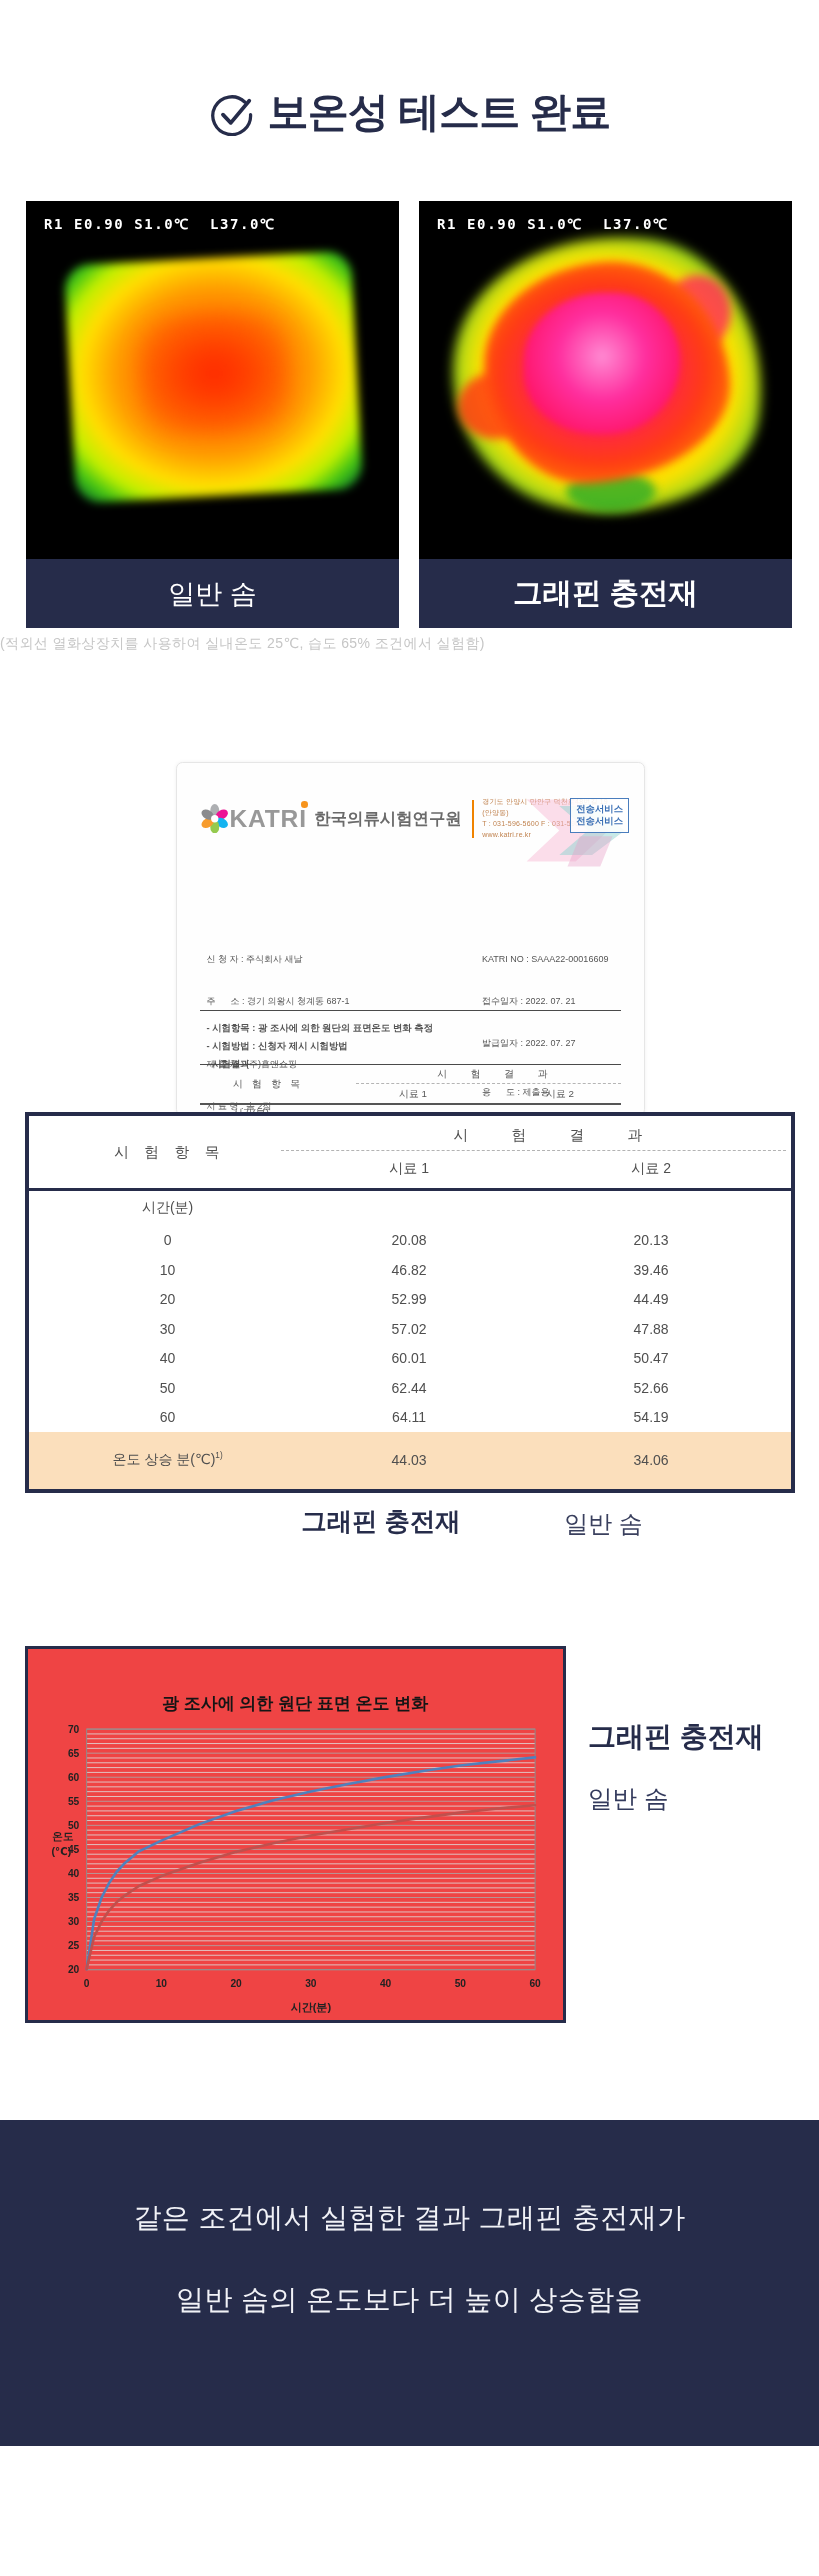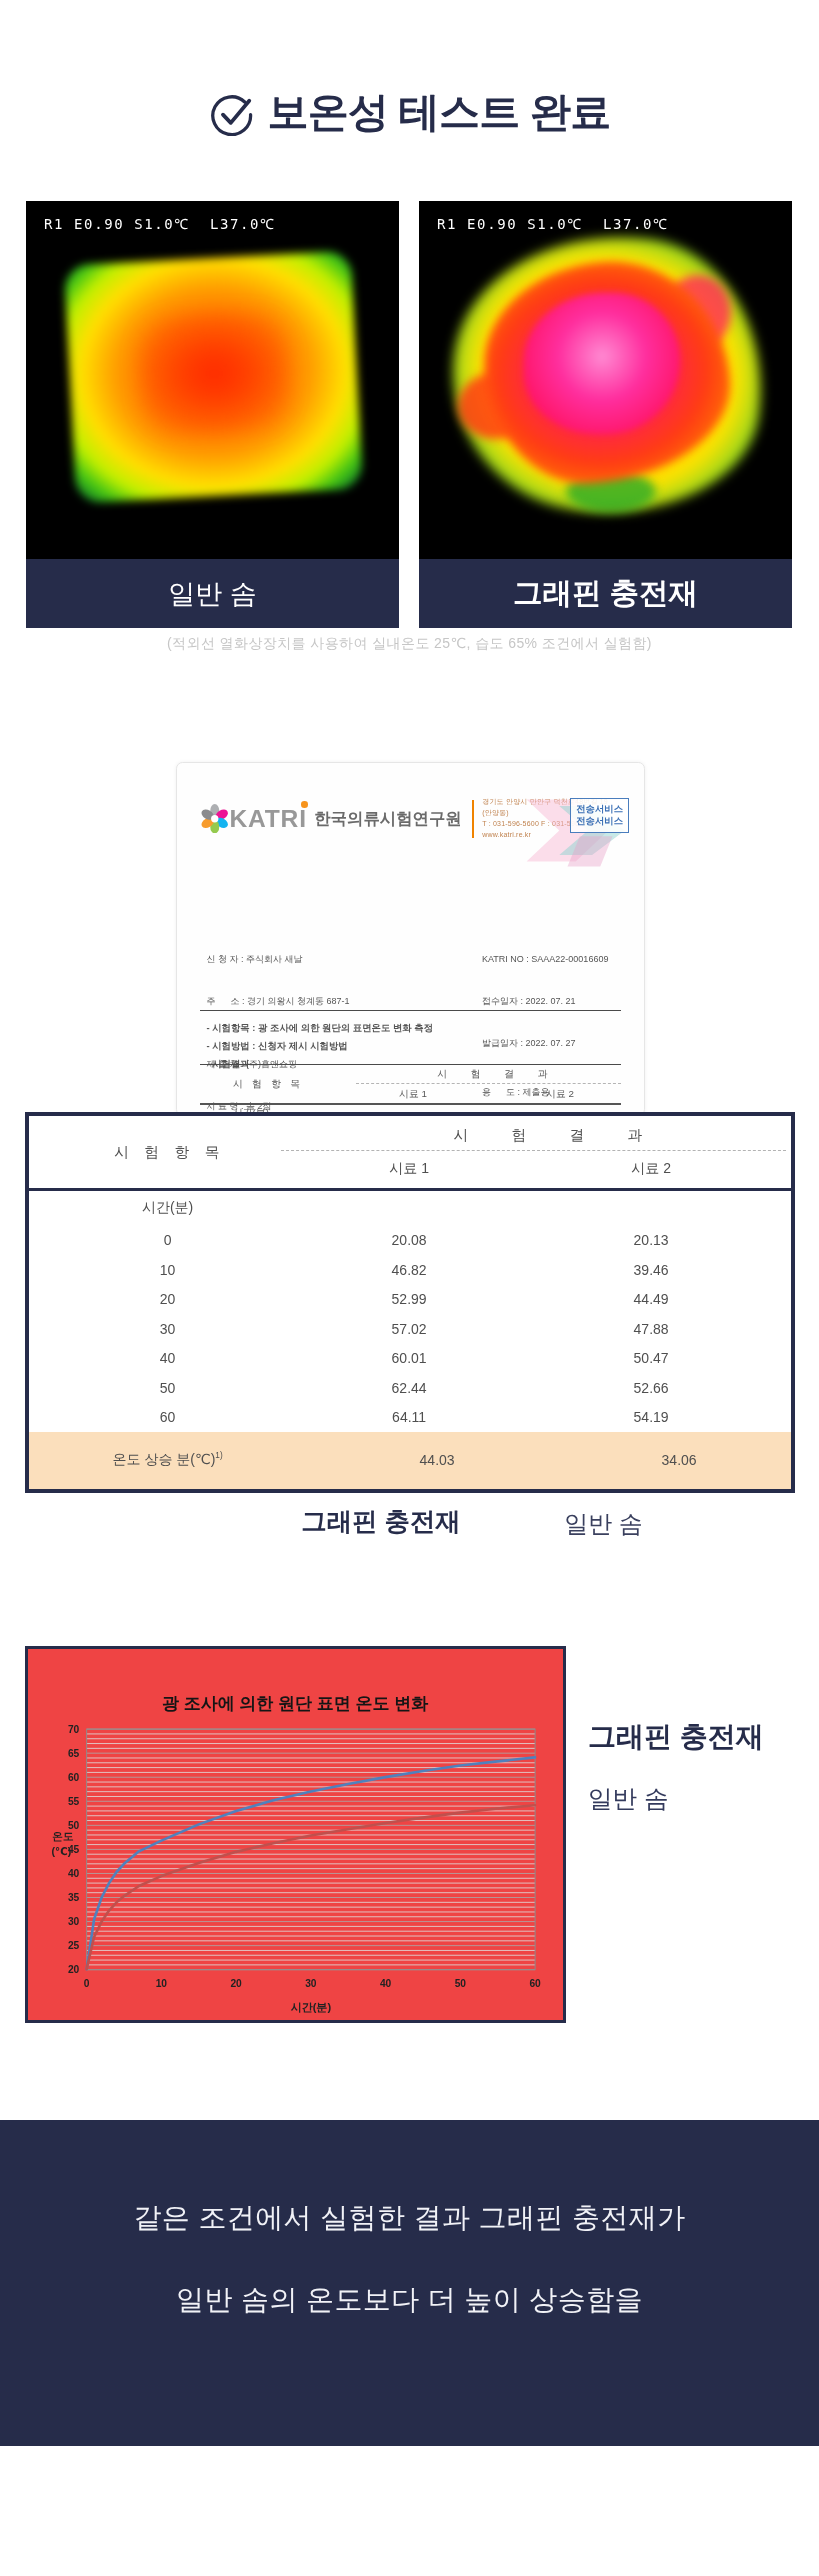--- a/index.html
+++ b/index.html
@@ -8,21 +8,21 @@
 
   
   .title-row{position:absolute;top:85px;left:0;width:100%;display:flex;justify-content:center;align-items:center;gap:13px;}
   .title-row h1{margin:0;font-size:41px;font-weight:800;color:#262c4a;letter-spacing:-0.8px;}
 
   
   .panel{position:absolute;top:201px;width:373px;}
   .panel.left{left:26px;} .panel.right{left:419px;}
   .thermal{position:relative;height:358px;background:#000;overflow:hidden;}
   .thermal-meta{position:absolute;top:13px;left:18px;z-index:5;
-    font-family:"DejaVu Sans Mono","Liberation Mono",monospace;font-weight:normal;
+    font-family:"DejaVu Sans Mono","Liberation Mono",monospace;font-weight:bold;
     color:#fff;font-size:14px;letter-spacing:1.6px;white-space:pre;}
   .panel-label{height:69px;background:#262c4a;color:#fff;display:flex;align-items:center;justify-content:center;font-size:27px;}
   .panel.right .panel-label{font-weight:800;font-size:29.5px;}
 
   
   .blob-rect{position:absolute;left:44px;top:57px;width:287px;height:238px;border-radius:24.6px;
     transform:rotate(-3deg);filter:blur(4.1px);
     background:radial-gradient(ellipse at 50% 48%,
       #ff4300 0%, #ff6d00 28%, #ff9e00 48%, #ffdf00 65%, #c0ef00 77%, #43c414 87%, #0a6e2d 97%);}
   .blob-rect-core{position:absolute;left:115px;top:115px;width:147px;height:115px;border-radius:33px;
@@ -39,21 +39,21 @@
     background:radial-gradient(ellipse at 48% 50%,
       #ff0f6e 0%, #ff234e 34%, #ff3c14 58%, #ff7a00 80%, #ffb400 96%);}
   .blob-core{position:absolute;left:105px;top:92px;width:156px;height:141px;filter:blur(3.3px);
     border-radius:55% 45% 50% 50% / 50% 50% 55% 45%;
     background:radial-gradient(circle at 50% 45%,#ff8ad2 0%,#ff2e9e 40%,#ff1464 78%,rgba(255,20,100,0) 100%);}
   .lobe{position:absolute;filter:blur(4.9px);border-radius:50%;}
   .lobe.a{left:39px;top:172px;width:74px;height:66px;background:rgba(255,60,20,.85);}
   .lobe.b{left:246px;top:74px;width:66px;height:74px;background:rgba(255,40,90,.8);}
   .lobe.c{left:147px;top:270px;width:90px;height:41px;background:rgba(40,170,40,.8);}
 
-  .caption{position:absolute;top:635px;left:0;width:100%;text-align:center;
+  .caption{position:absolute;top:635px;left:0;width:100%;
     font-size:14px;color:#c6c6c6;letter-spacing:0.4px;}
 
   
   .cert{position:absolute;left:176px;top:762px;width:467px;height:352px;background:#fefefe;
     border:0.8px solid #e6e6e6;border-radius:6.6px;box-shadow:0 0.8px 4.1px rgba(0,0,0,.06);overflow:hidden;
     color:#555;}
   .cert-logo-row{position:absolute;left:23px;top:34px;display:flex;align-items:center;}
   .katri-word{position:relative;font-size:24.6px;font-weight:800;color:#989898;letter-spacing:0.8px;margin-left:0;}
   .katri-dot{position:absolute;right:-0.8px;top:-3.3px;width:6.6px;height:6.6px;border-radius:50%;background:#f7941d;}
   .katri-kr{font-size:16.4px;font-weight:700;color:#6a6a6a;margin-left:7.4px;}
@@ -86,21 +86,21 @@
   .rt-item{position:absolute;left:0;top:0;width:278px;height:72px;display:flex;align-items:center;justify-content:center;
     font-size:14.7px;word-spacing:8.2px;letter-spacing:1.6px;}
   .rt-result{position:absolute;left:278px;right:0;top:9.8px;text-align:center;font-size:14.7px;word-spacing:36px;letter-spacing:1.6px;}
   .rt-dash{position:absolute;left:252px;right:4.9px;top:34px;border-top:1.6px dashed #b3b3b3;}
   .rt-s1{position:absolute;left:278px;width:205px;top:44px;text-align:center;font-size:14px;}
   .rt-s2{position:absolute;left:483px;right:0;top:44px;text-align:center;font-size:14px;}
   .rt-divider{height:3.3px;background:#262c4a;}
   .trow{display:grid;grid-template-columns:278px 205px 1fr;align-items:center;height:29.5px;font-size:14px;}
   .trow.first{height:34px;}
   .trow .c0{text-align:center;} .trow .c1{text-align:center;} .trow .c2{text-align:center;}
-  .trow.summary{height:57px;background:#fbdfbc;font-size:14px;gap:28px;}
+  .trow.summary{height:57px;background:#fbdfbc;font-size:14px;}
   .trow.summary .c0 sup{font-size:8.2px;}
   .below-label{position:absolute;color:#262c4a;}
   .bl-1{left:262px;width:238px;top:1505px;text-align:center;font-size:25.4px;font-weight:800;}
   .bl-2{left:532px;width:143px;top:1508px;text-align:center;font-size:24px;color:#3a405e;}
 
   
   .chartbox{position:absolute;left:24.6px;top:1646px;width:541px;height:377px;border:3.3px solid #262c4a;
     box-sizing:border-box;background:#ef4444;}
   .chart-title{position:absolute;left:0;top:43px;width:100%;text-align:center;font-size:17px;font-weight:800;color:#151515;}
   #chart-svg{position:absolute;left:3.3px;top:75px;}

